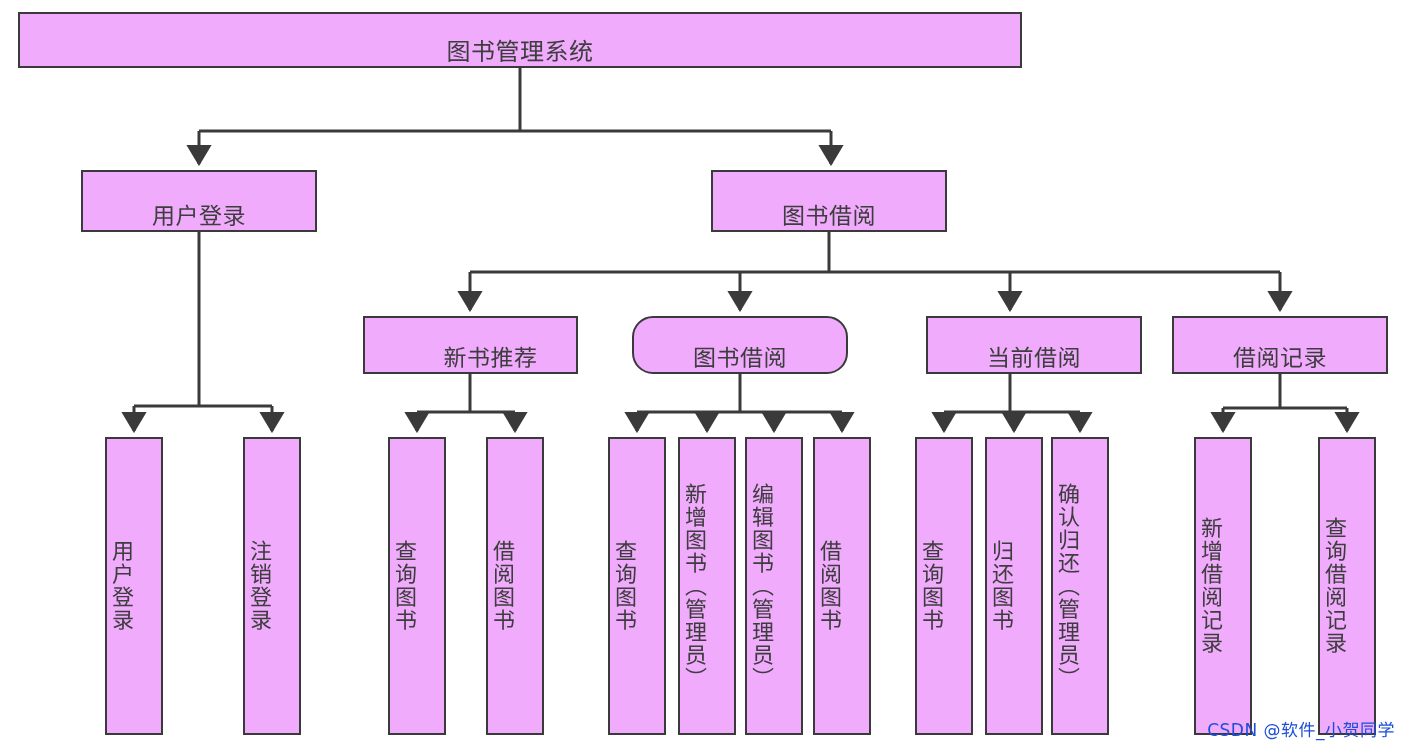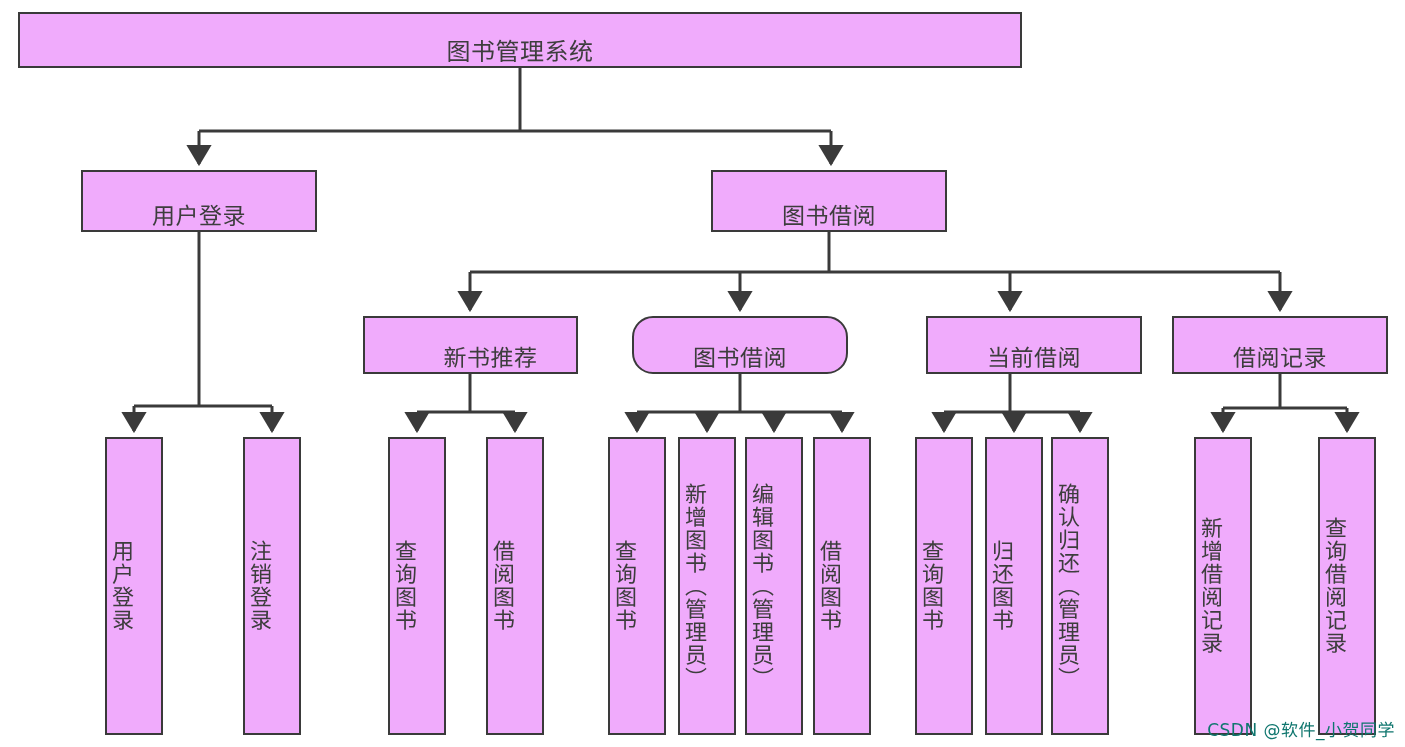--- a/index.html
+++ b/index.html
@@ -60,21 +60,21 @@
   }
   .label {
     display: block;
     white-space: pre-wrap;
   }
   #watermark {
     position: absolute;
     right: 10px;
     bottom: 6px;
     font-size: 17px;
-    color: #0f766e;
+    color: #1d4ed8;
     letter-spacing: 0.5px;
     white-space: nowrap;
     user-select: none;
   }
 </style>
 </head>
 <body>
 
 <div id="canvas">
 

